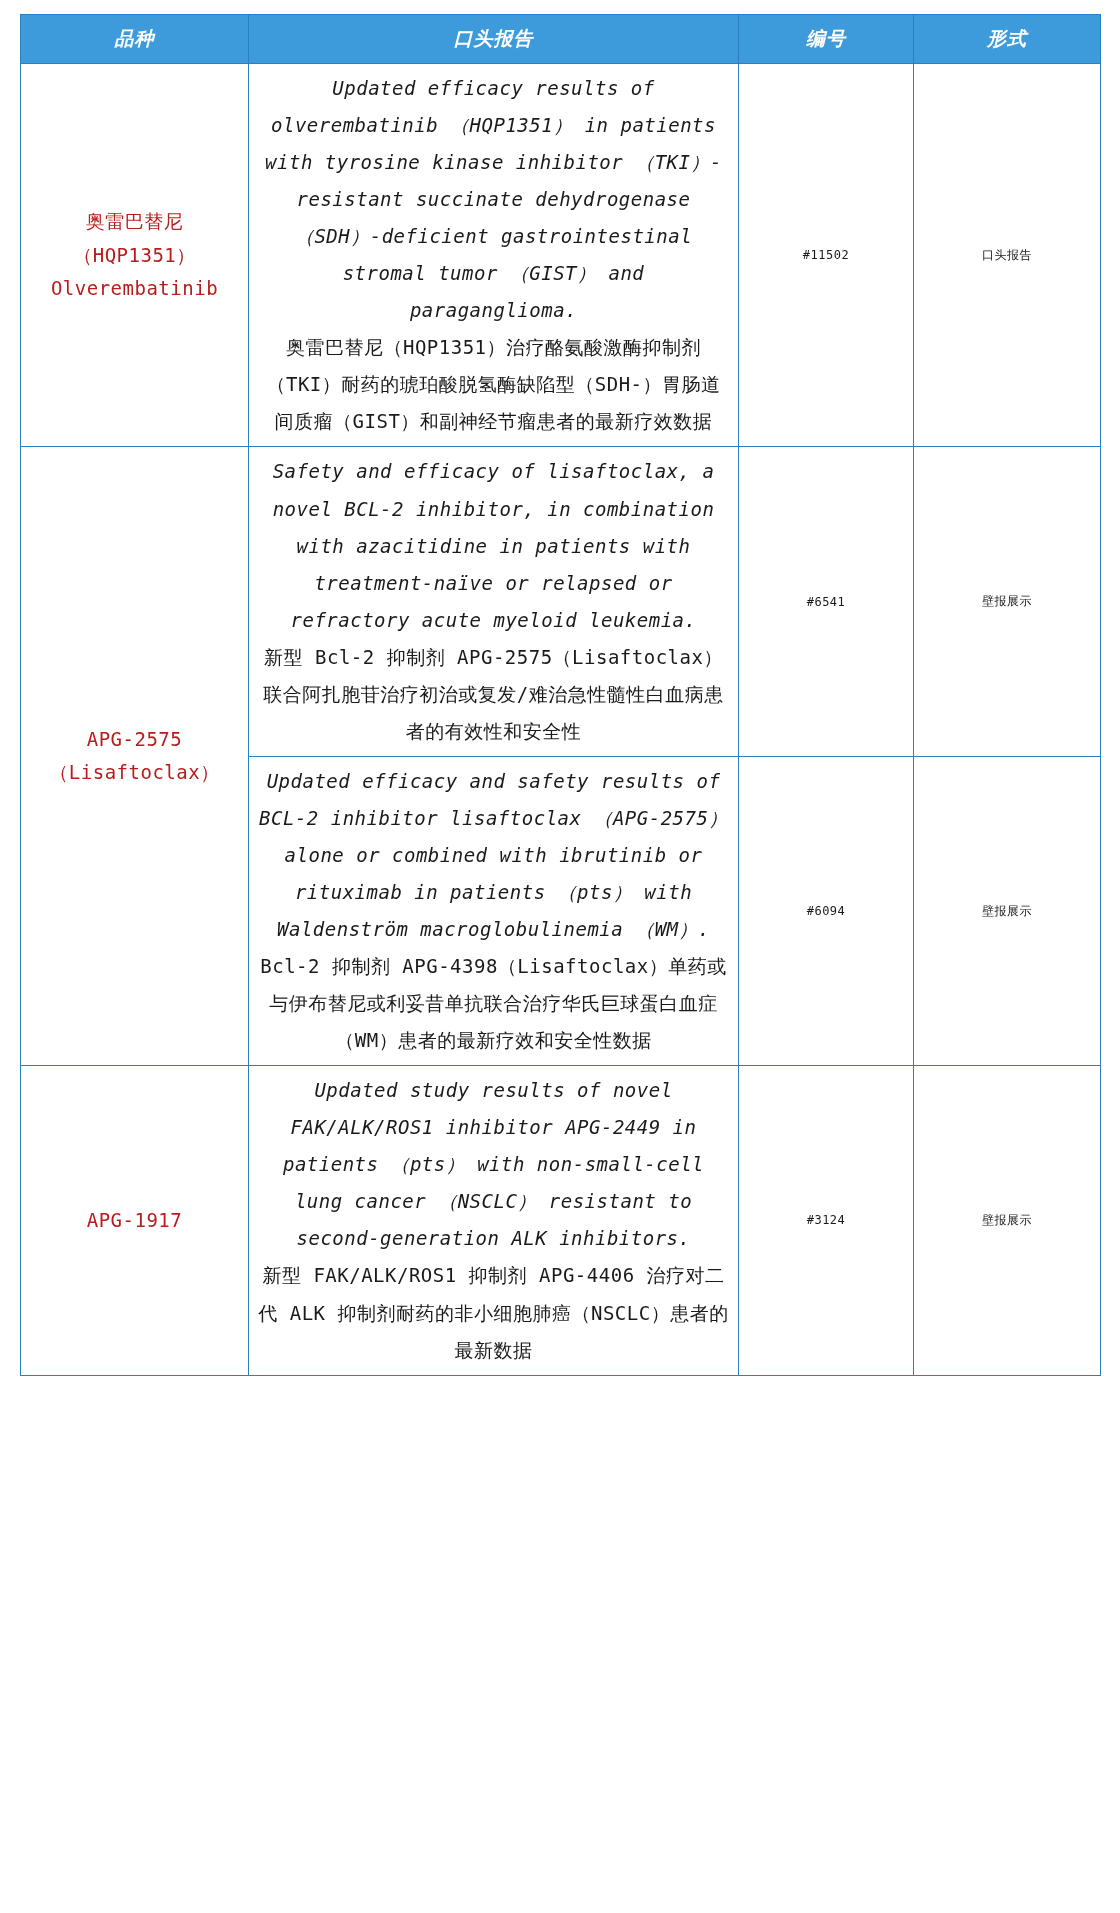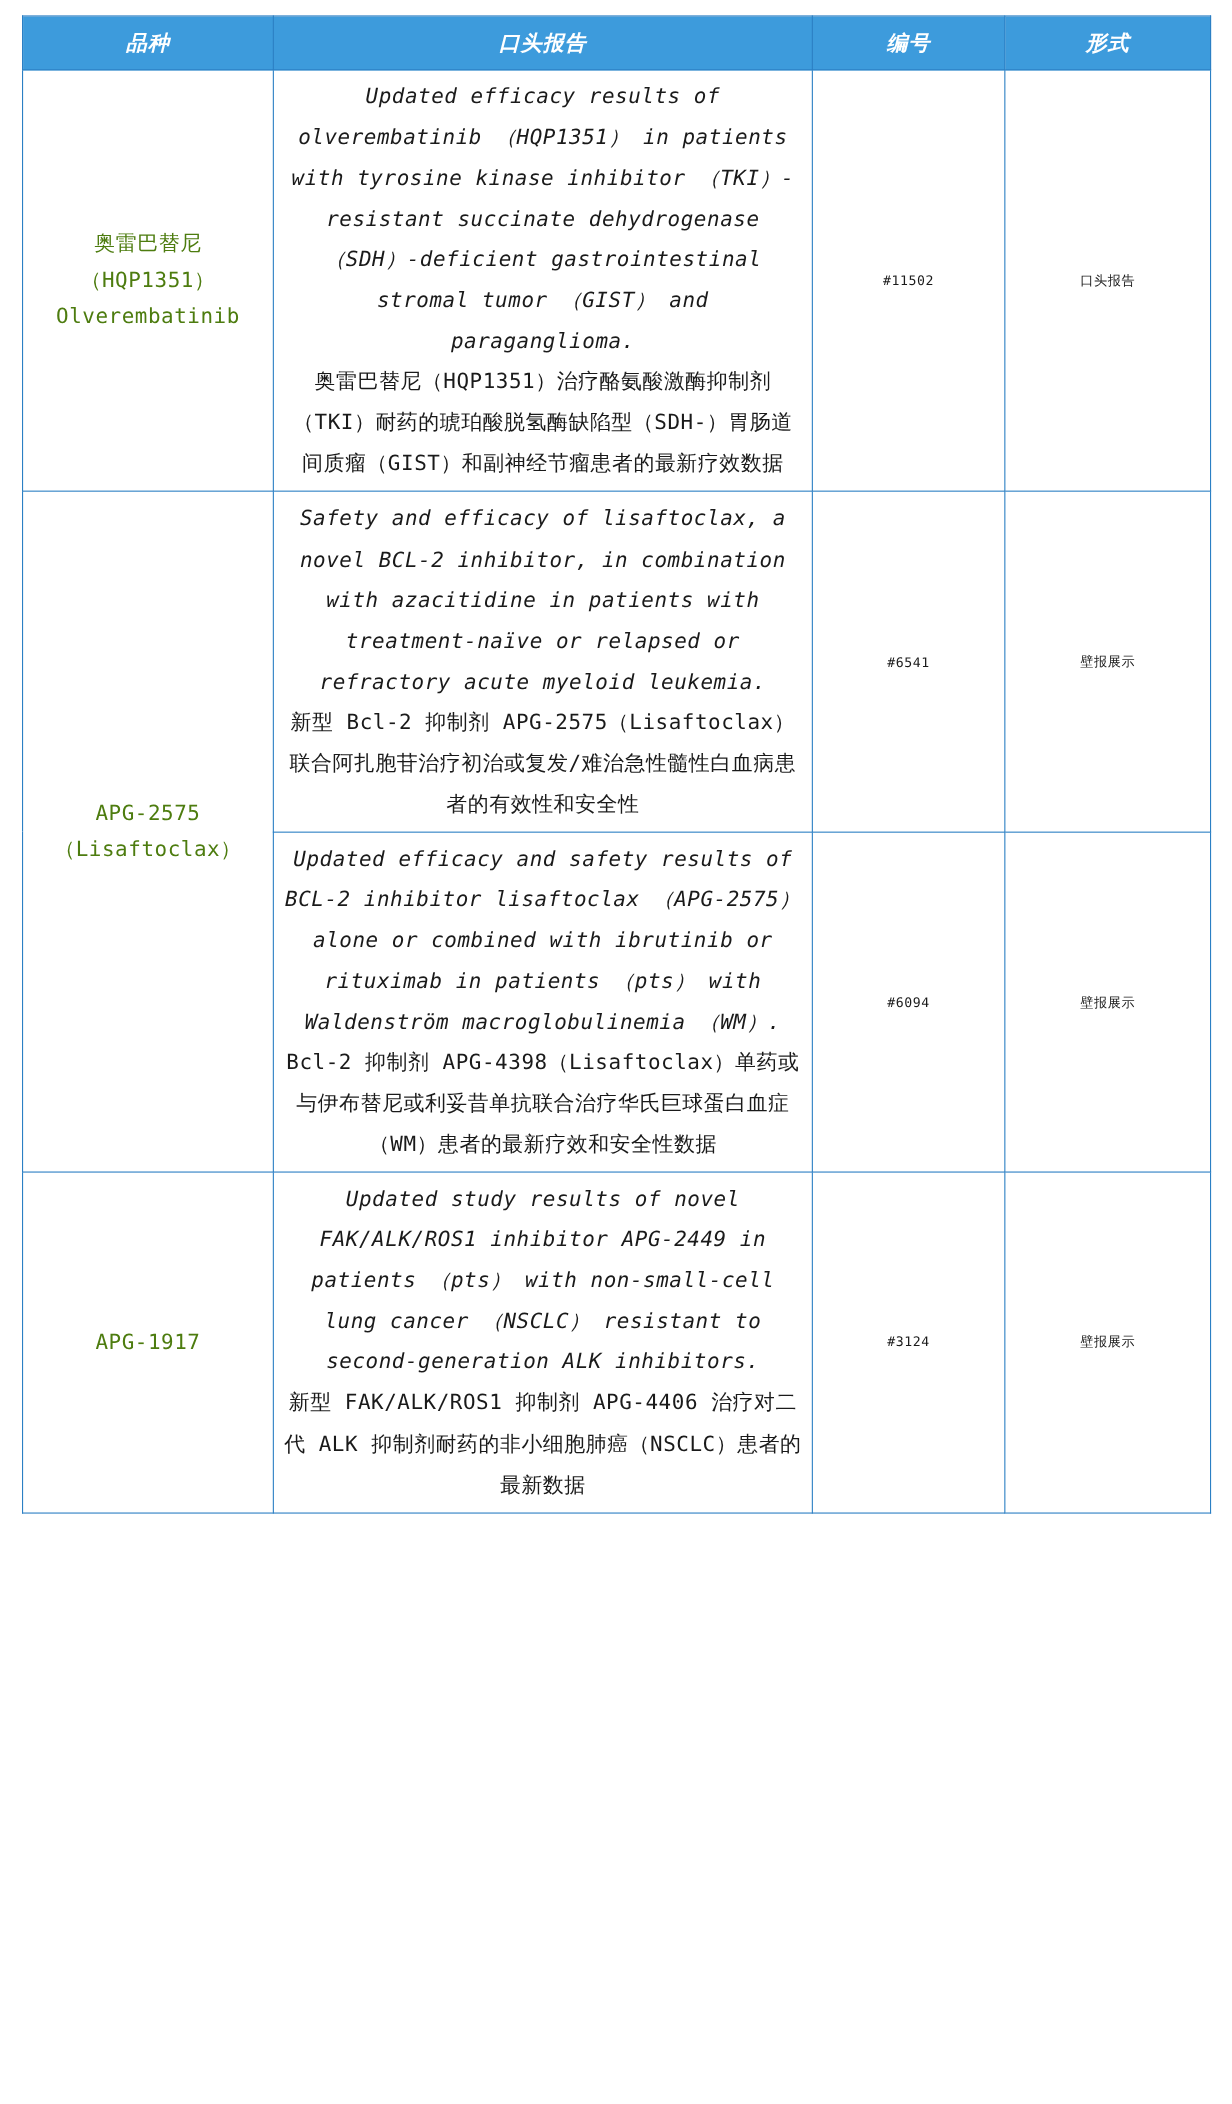--- a/index.html
+++ b/index.html
@@ -41,21 +41,21 @@
     font-style: italic;
   }
   col.c-variety { width: 228px; }
   col.c-title   { width: 490px; }
   col.c-number  { width: 175px; }
   col.c-form    { width: 187px; }
 
   td.cell-variety {
     font-size: 19px;
     line-height: 1.75;
-    color: #4d7c0f;
+    color: #b91c1c;
     letter-spacing: 0.5px;
   }
   td.cell-title {
     font-size: 19px;
     line-height: 1.95;
     color: #1a1a1a;
     letter-spacing: 0.5px;
     padding: 12px 10px;
   }
   td.cell-number,

